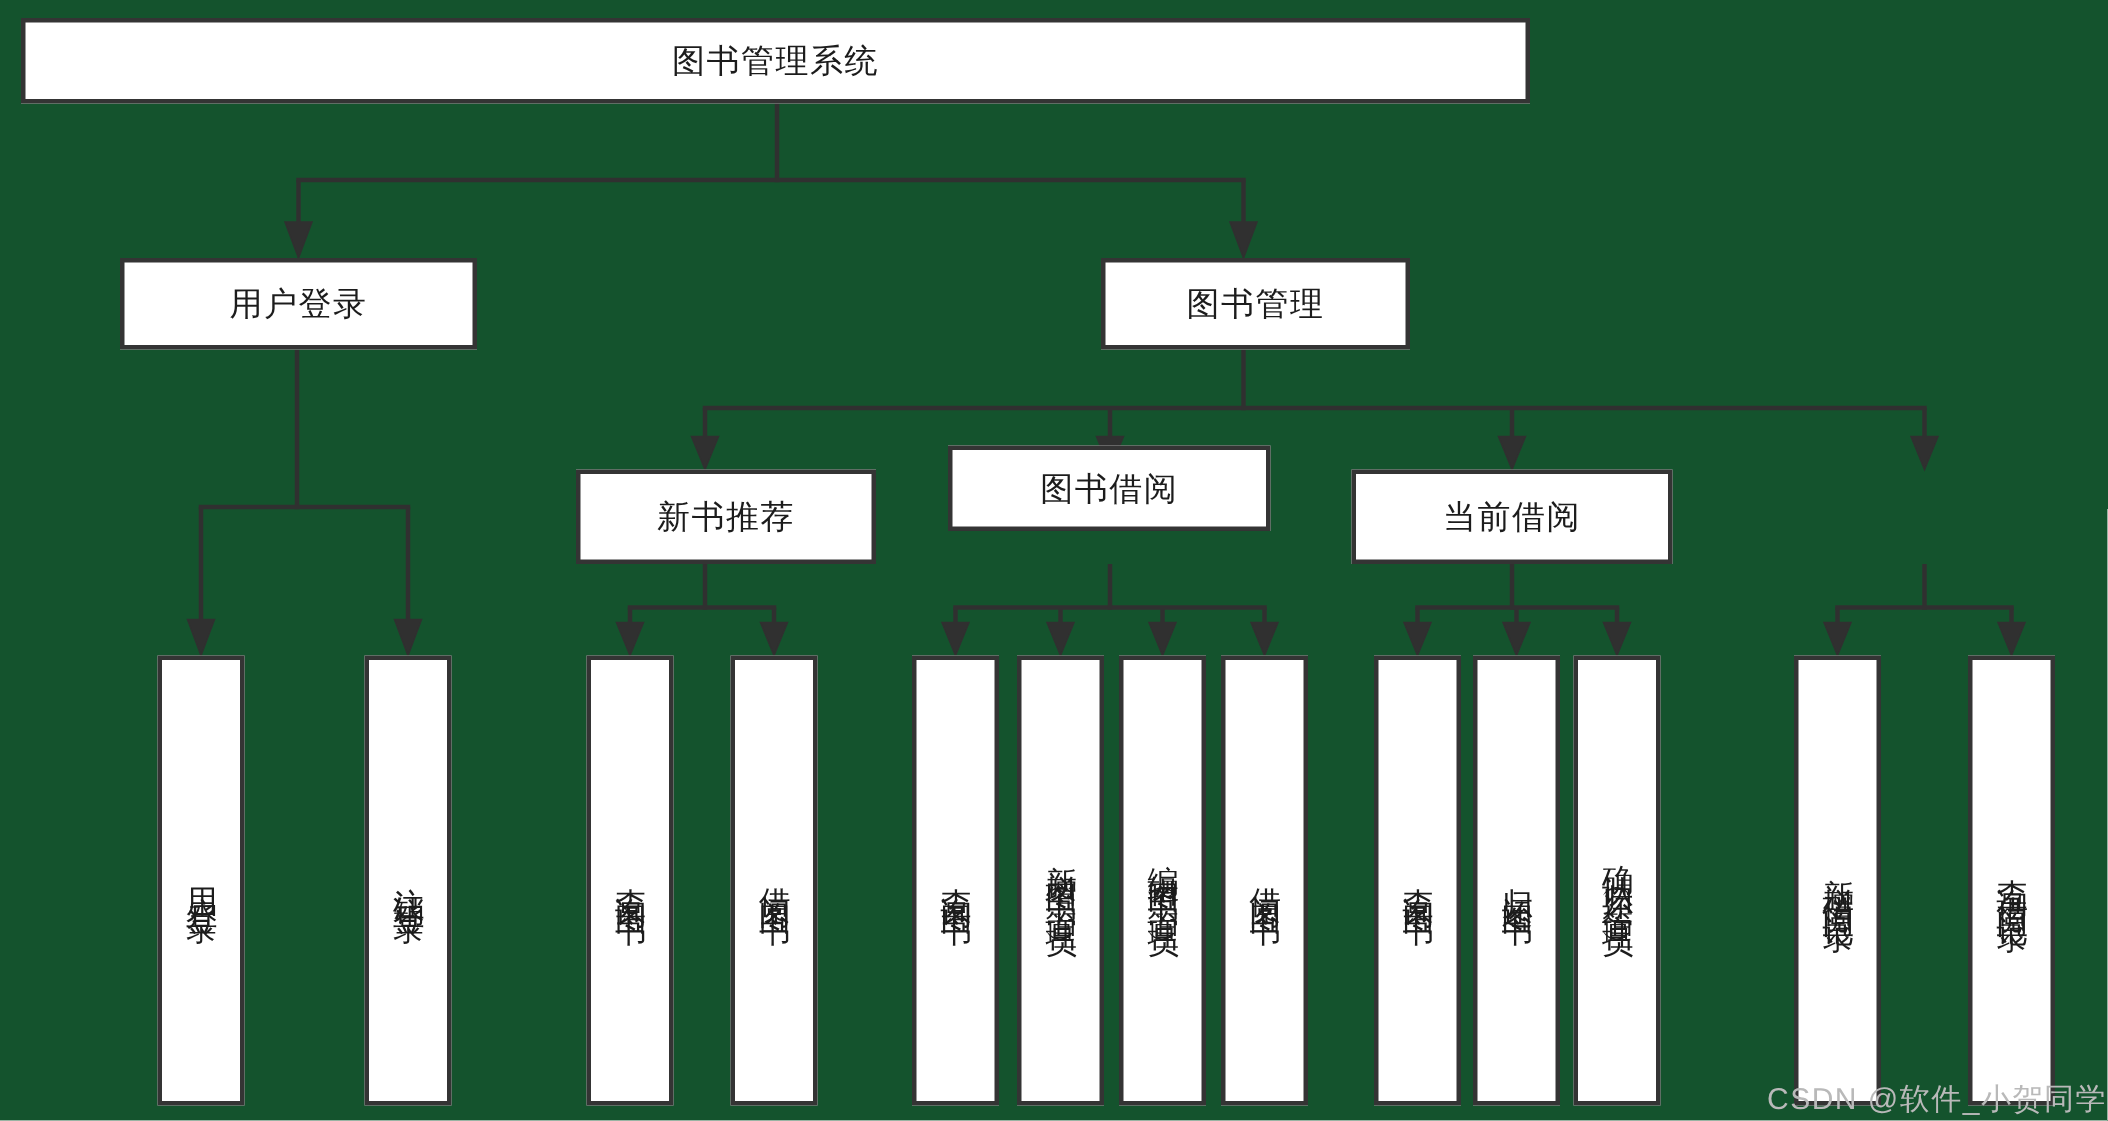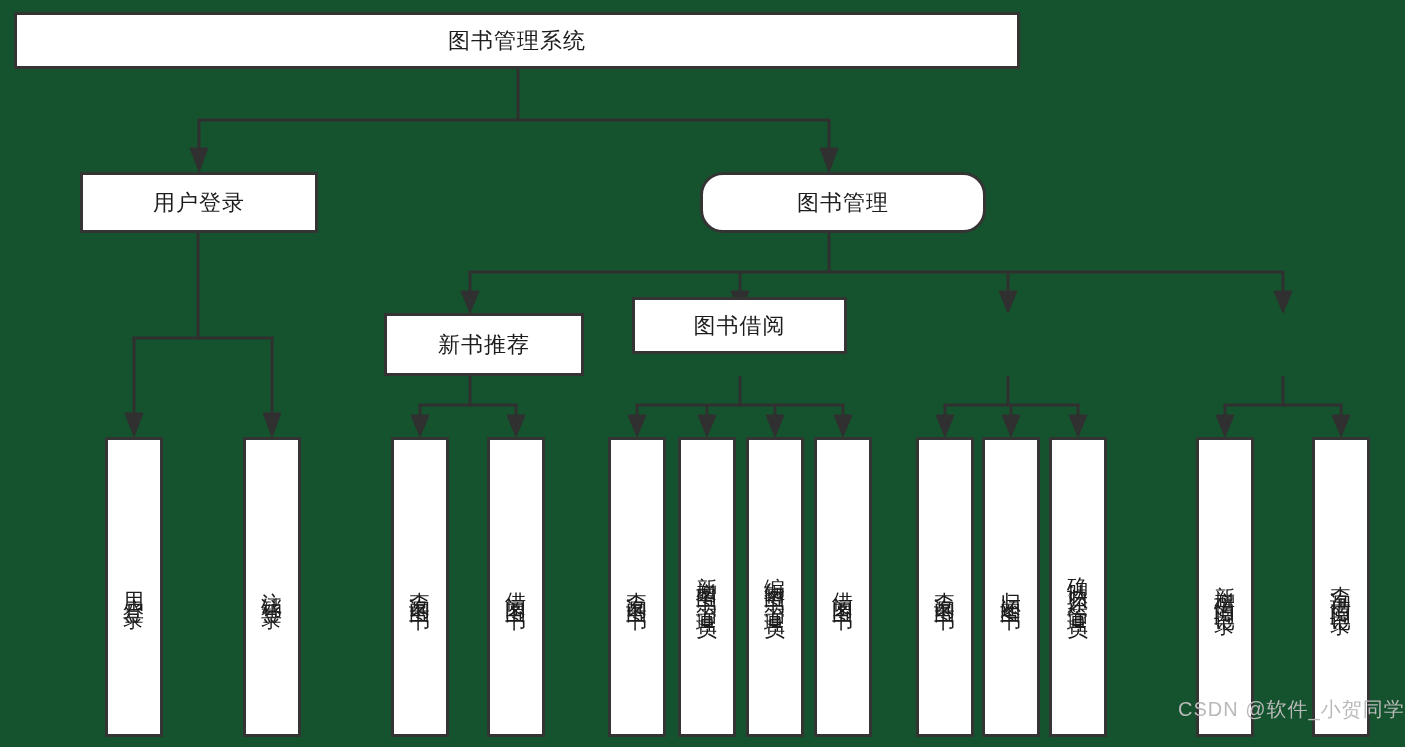--- a/index.html
+++ b/index.html
@@ -38,21 +38,21 @@
   .vnode .vtext{
     writing-mode:vertical-rl;
     text-orientation:mixed;
     font-size:21px;
     letter-spacing:6px;
     line-height:1.1;
     white-space:nowrap;
   }
   .watermark{
     position:absolute;
-    left:1178px;top:696px;
+    left:1178px;top:719px;
     z-index:3;
     font-size:20px;
     letter-spacing:1px;
     color:#b9b9b9;
     white-space:nowrap;
     text-align:right;
   }
 </style>
 </head>
 <body>
@@ -117,24 +117,25 @@
     <line x1="1223.5" y1="405" x2="1342.5" y2="405"></line>
     <line x1="1225" y1="405" x2="1225" y2="418"></line>
     <polygon points="1216,415 1234,415 1225,437"></polygon>
     <line x1="1341" y1="405" x2="1341" y2="418"></line>
     <polygon points="1332,415 1350,415 1341,437"></polygon>
   </svg>
 
   <div class="node" style="left:14px;top:12px;width:1006px;height:57px;">图书管理系统</div>
 
   <div class="node" style="left:80px;top:172px;width:238px;height:61px;">用户登录</div>
-  <div class="node" style="left:700px;top:172px;width:286px;height:61px;border-radius:23px;">图书管理</div>
+  <div class="node" style="left:734px;top:172px;width:206px;height:61px;">图书管理</div>
 
   <div class="node" style="left:384px;top:313px;width:200px;height:63px;">新书推荐</div>
   <div class="node" style="left:632px;top:297px;width:215px;height:57px;">图书借阅</div>
+  <div class="node" style="left:901px;top:313px;width:214px;height:63px;">当前借阅</div>
 
   <div class="vnode" style="left:105px;">
     <span class="vtext">用户登录</span>
   </div>
   <div class="vnode" style="left:243px;">
     <span class="vtext">注销登录</span>
   </div>
 
   <div class="vnode" style="left:391px;">
     <span class="vtext">查询图书</span>

